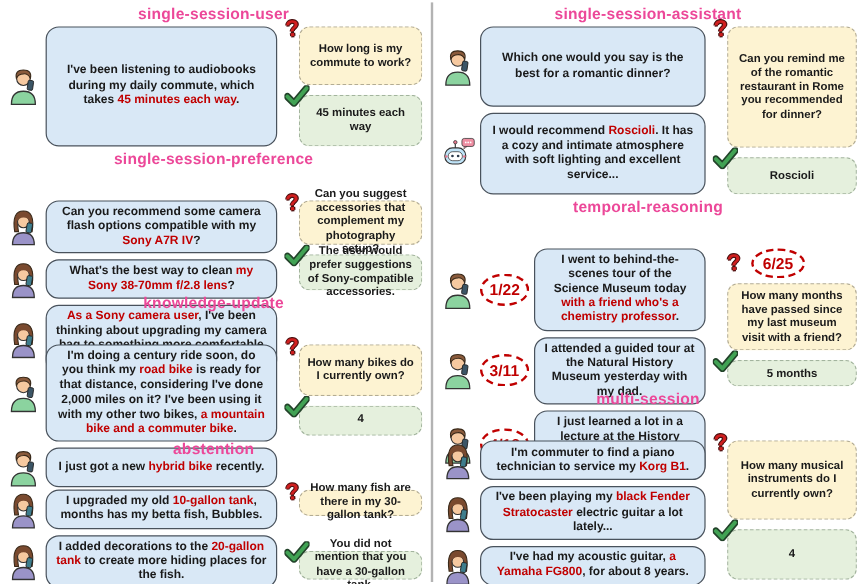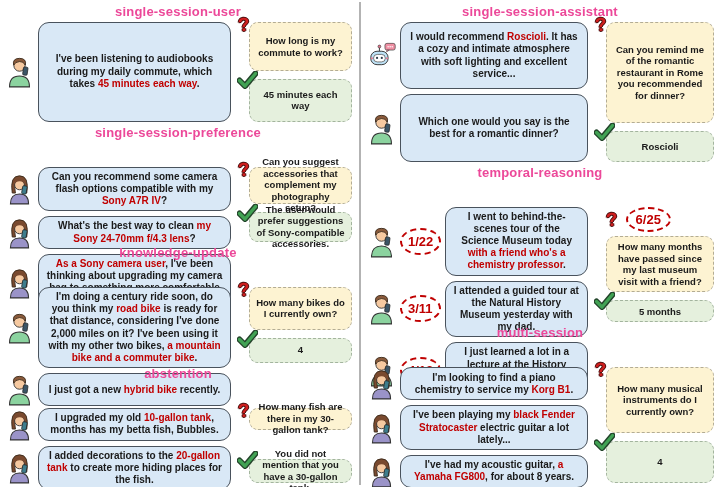--- a/index.html
+++ b/index.html
@@ -95,21 +95,21 @@
               <span class="avatar">
                 <svg width="29" height="33" viewBox="0 0 32 36">
     <path d="M6 35 Q6 24 16 24 Q26 24 26 35 Z" fill="#9a93c8" stroke="#333" stroke-width="1.2"></path>
     <path d="M8 23 Q5 4 16 4 Q27 4 24 23 L20.5 23 Q23 9.5 16 9.5 Q9 9.5 11.5 23 Z" fill="#7a4a2f" stroke="#3a2a1a" stroke-width="1"></path>
     <circle cx="16" cy="14" r="5.4" fill="#f6c9a0" stroke="#333" stroke-width="1"></circle>
     <path d="M9.5 14 Q9 7.5 16 7.5 Q23 7.5 22.5 14 Q20 9.8 16 10 Q12 10.2 9.5 14 Z" fill="#7a4a2f"></path>
     <rect x="19" y="15" width="5" height="9" rx="1.3" fill="#3e7d8c" stroke="#222" stroke-width="0.8" transform="rotate(10 21 19)"></rect>
   </svg>
               </span>
               <div class="bubble msg">
-                <div class="txt"><span>What's the best way to clean </span><span class="red">my Sony 24-70mm f/4.3 lens</span><span>?</span></div>
+                <div class="txt"><span>What's the best way to clean </span><span class="red">my Sony 38-70mm f/2.8 lens</span><span>?</span></div>
               </div>
             </div>
             <div class="msg-row">
               <span class="avatar">
                 <svg width="29" height="33" viewBox="0 0 32 36">
     <path d="M6 35 Q6 24 16 24 Q26 24 26 35 Z" fill="#9a93c8" stroke="#333" stroke-width="1.2"></path>
     <path d="M8 23 Q5 4 16 4 Q27 4 24 23 L20.5 23 Q23 9.5 16 9.5 Q9 9.5 11.5 23 Z" fill="#7a4a2f" stroke="#3a2a1a" stroke-width="1"></path>
     <circle cx="16" cy="14" r="5.4" fill="#f6c9a0" stroke="#333" stroke-width="1"></circle>
     <path d="M9.5 14 Q9 7.5 16 7.5 Q23 7.5 22.5 14 Q20 9.8 16 10 Q12 10.2 9.5 14 Z" fill="#7a4a2f"></path>
     <rect x="19" y="15" width="5" height="9" rx="1.3" fill="#3e7d8c" stroke="#222" stroke-width="0.8" transform="rotate(10 21 19)"></rect>
@@ -241,20 +241,33 @@
           </div>
         </div>
       </div>
     </div>
   <div class="divider"></div>
   <div class="col col-right" id="col-1">
       <div class="section">
         <div class="section-title">single-session-assistant</div>
         <div class="section-body">
           <div class="messages">
+            <div class="msg-row">
+              <span class="avatar">
+                <svg width="29" height="33" viewBox="0 0 32 36">
+    <path d="M5 35 Q5 23 16 23 Q27 23 27 35 Z" fill="#8bd39f" stroke="#333" stroke-width="1.2"></path>
+    <circle cx="16" cy="11.5" r="6.2" fill="#f6c9a0" stroke="#333" stroke-width="1"></circle>
+    <path d="M9.5 11 Q8 3.5 16 3.5 Q24 3.5 22.5 11 Q20 6.5 16 7 Q11.5 7.2 9.5 11 Z" fill="#8a5a3b" stroke="#3a2a1a" stroke-width="1"></path>
+    <rect x="20" y="13" width="5" height="9" rx="1.3" fill="#3b5566" stroke="#222" stroke-width="0.8" transform="rotate(8 22 17)"></rect>
+  </svg>
+              </span>
+              <div class="bubble msg">
+                <div class="txt"><span>Which one would you say is the best for a romantic dinner?</span></div>
+              </div>
+            </div>
             <div class="msg-row">
               <span class="avatar">
                 <svg width="33" height="30" viewBox="0 0 38 34">
     <line x1="17" y1="6" x2="17" y2="11" stroke="#333" stroke-width="1.2"></line>
     <circle cx="17" cy="5" r="1.8" fill="#e8788f" stroke="#333" stroke-width="0.8"></circle>
     <rect x="6" y="11" width="22" height="17" rx="8" fill="#bfe3f7" stroke="#333" stroke-width="1.2"></rect>
     <rect x="9.5" y="15" width="15" height="9.5" rx="4.7" fill="#ffffff" stroke="#333" stroke-width="0.8"></rect>
     <circle cx="14" cy="19.5" r="1.4" fill="#2b3a4a"></circle>
     <circle cx="20" cy="19.5" r="1.4" fill="#2b3a4a"></circle>
     <circle cx="7.5" cy="20" r="1.3" fill="#e8788f"></circle>
@@ -263,33 +276,20 @@
     <path d="M26.5 9.5 L26 12 L29.5 9.5 Z" fill="#ef8fa3" stroke="#333" stroke-width="0.6"></path>
     <circle cx="28" cy="5.2" r="0.9" fill="#fff"></circle>
                   <circle cx="30.6" cy="5.2" r="0.9" fill="#fff"></circle>
                   <circle cx="33.2" cy="5.2" r="0.9" fill="#fff"></circle>
   </svg>
               </span>
               <div class="bubble msg">
                 <div class="txt"><span>I would recommend </span><span class="red">Roscioli</span><span>. It has a cozy and intimate atmosphere with soft lighting and excellent service...</span></div>
               </div>
             </div>
-            <div class="msg-row">
-              <span class="avatar">
-                <svg width="29" height="33" viewBox="0 0 32 36">
-    <path d="M5 35 Q5 23 16 23 Q27 23 27 35 Z" fill="#8bd39f" stroke="#333" stroke-width="1.2"></path>
-    <circle cx="16" cy="11.5" r="6.2" fill="#f6c9a0" stroke="#333" stroke-width="1"></circle>
-    <path d="M9.5 11 Q8 3.5 16 3.5 Q24 3.5 22.5 11 Q20 6.5 16 7 Q11.5 7.2 9.5 11 Z" fill="#8a5a3b" stroke="#3a2a1a" stroke-width="1"></path>
-    <rect x="20" y="13" width="5" height="9" rx="1.3" fill="#3b5566" stroke="#222" stroke-width="0.8" transform="rotate(8 22 17)"></rect>
-  </svg>
-              </span>
-              <div class="bubble msg">
-                <div class="txt"><span>Which one would you say is the best for a romantic dinner?</span></div>
-              </div>
-            </div>
           </div>
           <div class="qa">
             <div class="q-wrap" style="flex-grow: 3.4;">
               <span class="qmark">?</span>
               <div class="bubble question">
                 <div class="txt"><span>Can you remind me of the romantic restaurant in Rome you recommended for dinner?</span></div>
               </div>
             </div>
             <div class="a-wrap" style="flex-grow: 1;">
               <span class="checkmark"><svg width="21" height="18" viewBox="0 0 21 18">
@@ -380,21 +380,21 @@
               <span class="avatar">
                 <svg width="29" height="33" viewBox="0 0 32 36">
     <path d="M6 35 Q6 24 16 24 Q26 24 26 35 Z" fill="#9a93c8" stroke="#333" stroke-width="1.2"></path>
     <path d="M8 23 Q5 4 16 4 Q27 4 24 23 L20.5 23 Q23 9.5 16 9.5 Q9 9.5 11.5 23 Z" fill="#7a4a2f" stroke="#3a2a1a" stroke-width="1"></path>
     <circle cx="16" cy="14" r="5.4" fill="#f6c9a0" stroke="#333" stroke-width="1"></circle>
     <path d="M9.5 14 Q9 7.5 16 7.5 Q23 7.5 22.5 14 Q20 9.8 16 10 Q12 10.2 9.5 14 Z" fill="#7a4a2f"></path>
     <rect x="19" y="15" width="5" height="9" rx="1.3" fill="#3e7d8c" stroke="#222" stroke-width="0.8" transform="rotate(10 21 19)"></rect>
   </svg>
               </span>
               <div class="bubble msg">
-                <div class="txt"><span>I'm looking to find a piano chemistry to service my </span><span class="red">Korg B1</span><span>.</span></div>
+                <div class="txt"><span>I'm commuter to find a piano technician to service my </span><span class="red">Korg B1</span><span>.</span></div>
               </div>
             </div>
             <div class="msg-row">
               <span class="avatar">
                 <svg width="29" height="33" viewBox="0 0 32 36">
     <path d="M6 35 Q6 24 16 24 Q26 24 26 35 Z" fill="#9a93c8" stroke="#333" stroke-width="1.2"></path>
     <path d="M8 23 Q5 4 16 4 Q27 4 24 23 L20.5 23 Q23 9.5 16 9.5 Q9 9.5 11.5 23 Z" fill="#7a4a2f" stroke="#3a2a1a" stroke-width="1"></path>
     <circle cx="16" cy="14" r="5.4" fill="#f6c9a0" stroke="#333" stroke-width="1"></circle>
     <path d="M9.5 14 Q9 7.5 16 7.5 Q23 7.5 22.5 14 Q20 9.8 16 10 Q12 10.2 9.5 14 Z" fill="#7a4a2f"></path>
     <rect x="19" y="15" width="5" height="9" rx="1.3" fill="#3e7d8c" stroke="#222" stroke-width="0.8" transform="rotate(10 21 19)"></rect>

